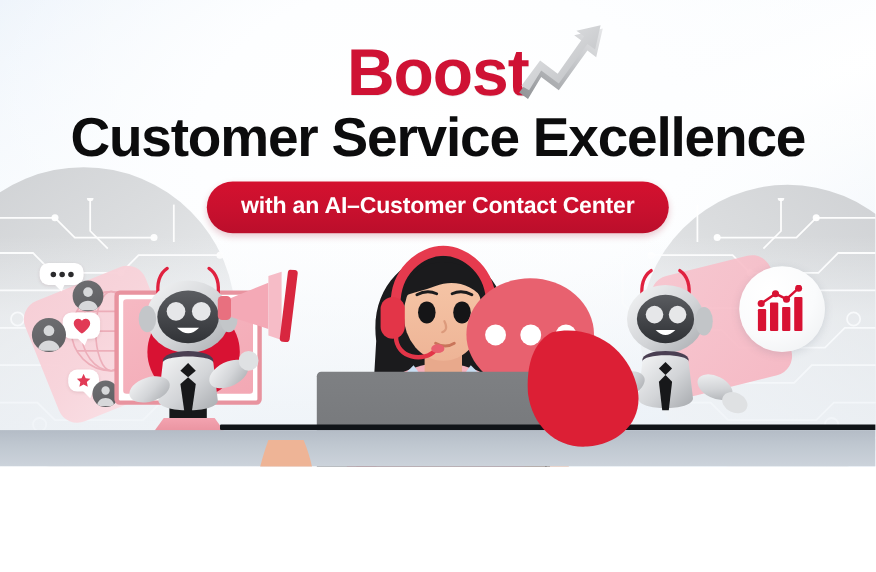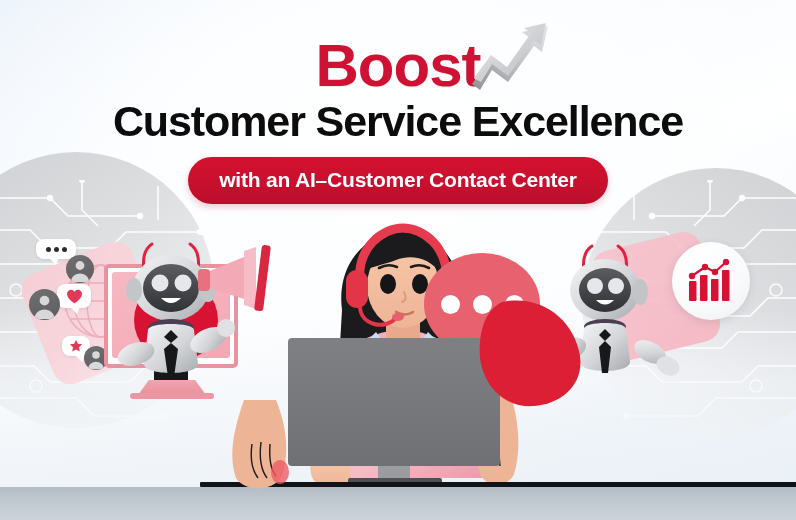--- a/index.html
+++ b/index.html
@@ -2,21 +2,21 @@
 <html><head>
 <meta charset="utf-8">
 <title>Boost Customer Service Excellence</title>
 <style>
   html,body{margin:0;padding:0;}
   body{
     width:796px;height:520px;overflow:hidden;
     font-family:"Liberation Sans","DejaVu Sans",sans-serif;
   }
   #banner{
-    position:relative;width:796px;height:520px;overflow:hidden;
+    position:relative;width:796px;height:424px;overflow:hidden;
     background:
       radial-gradient(ellipse 620px 420px at 50% 30%, #ffffff 0%, #fdfeff 35%, rgba(255,255,255,0) 72%),
       linear-gradient(160deg,#eef4fb 0%,#f8fbfe 28%,#ffffff 48%,#f4f8fc 68%,#dce9f6 100%);
   }
 
   
   .bg-circle{
     position:absolute;border-radius:50%;
   }
   #circle-left{
@@ -60,21 +60,21 @@
   }
   #word-boost{
     font-size:60px;font-weight:bold;letter-spacing:-1px;
     color:#cf1234;display:inline-block;
     text-shadow:0 1px 0 rgba(0,0,0,.07);
   }
   #growth-arrow-icon{
     position:absolute;left:100%;top:-16px;margin-left:-12px;width:86px;height:76px;
   }
   #line-title{
-    margin-top:3px;font-size:43px;font-weight:bold;letter-spacing:-1.1px;
+    margin-top:3px;font-size:50px;font-weight:bold;letter-spacing:-1.1px;
     color:#0c0c0d;line-height:1.05;white-space:nowrap;
   }
   #subtitle-pill{
     display:inline-block;margin-top:13px;
     background:linear-gradient(180deg,#d4112f 0%,#c8102e 55%,#bb0e2b 100%);
     color:#ffffff;font-size:21px;font-weight:bold;letter-spacing:-.2px;
     padding:11px 31px 12px;border-radius:26px;
     box-shadow:0 3px 7px rgba(160,10,38,.22);
     white-space:nowrap;
   }

